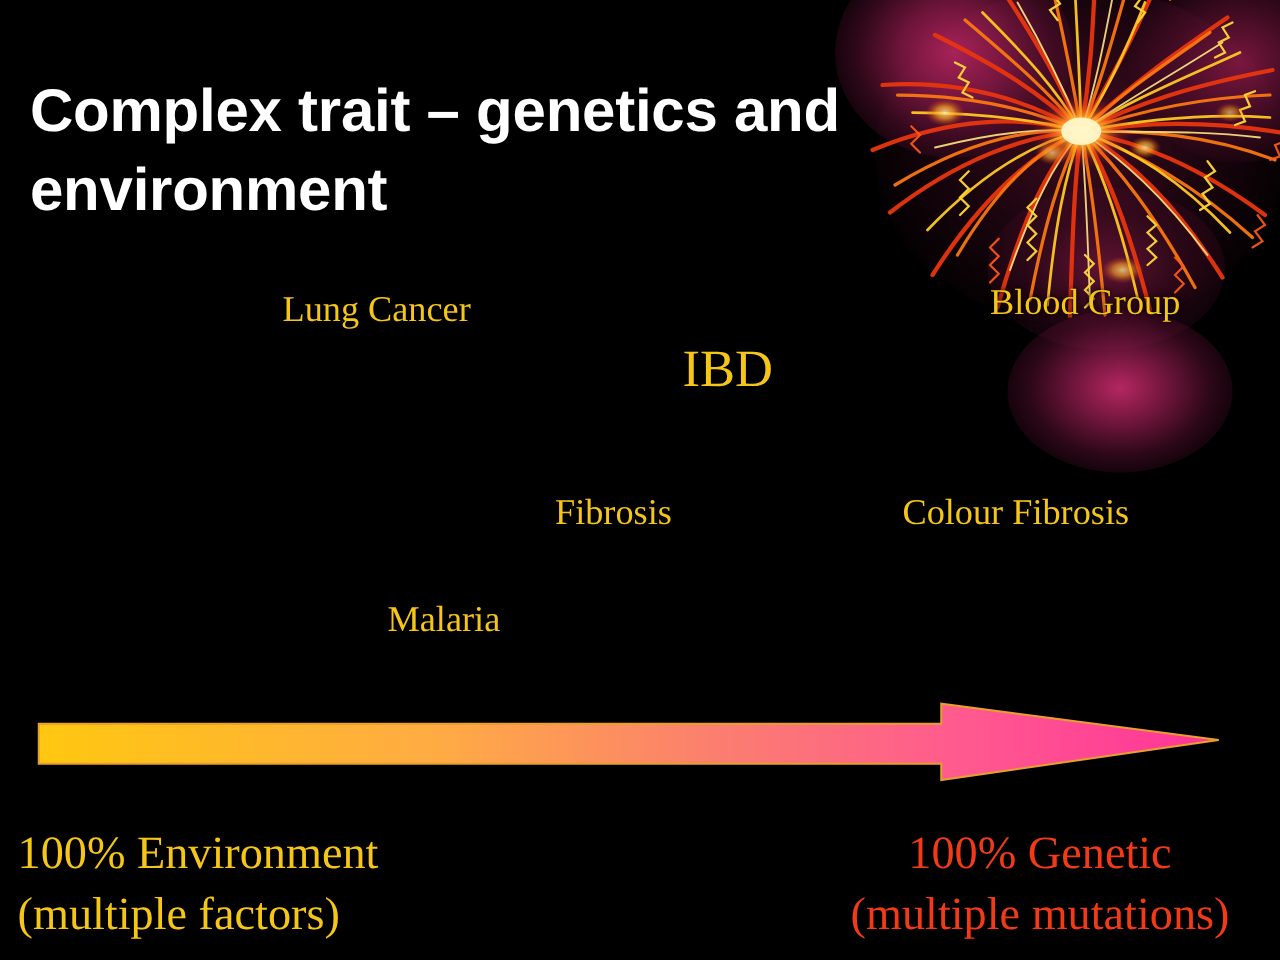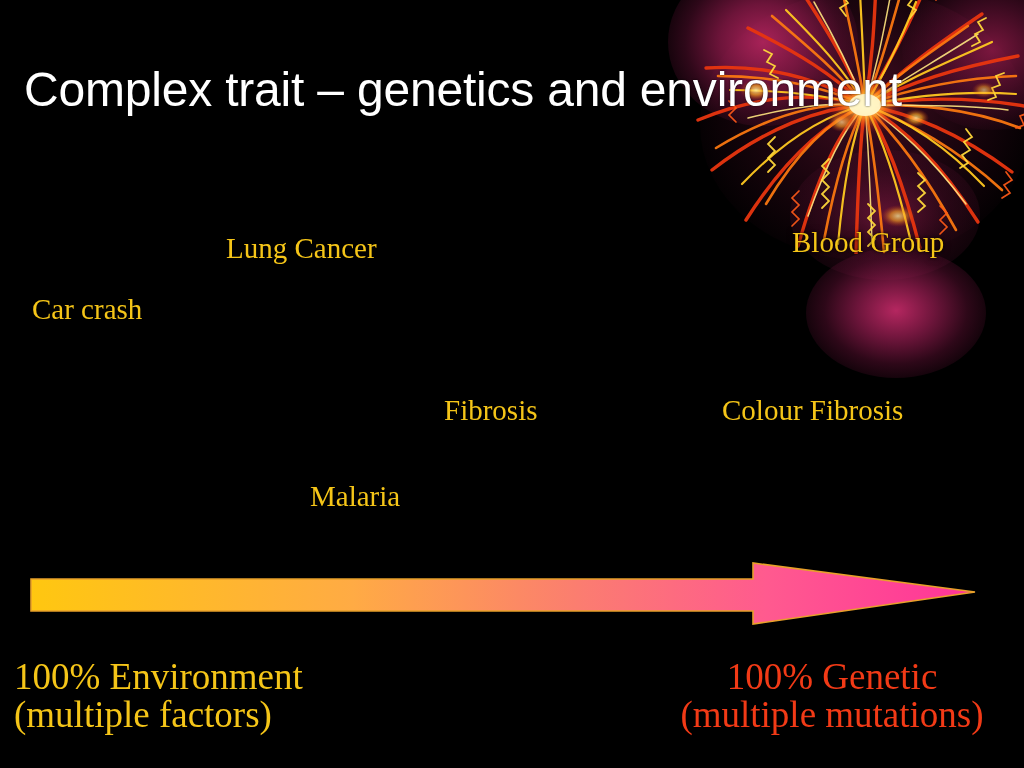--- a/index.html
+++ b/index.html
@@ -83,21 +83,21 @@
   }
   #firework svg { display: block; }
 
   
   #title {
     position: absolute;
     left: 24px;
     top: 58px;
     width: 900px;
     font-family: "Liberation Sans", sans-serif;
-    font-weight: normal;
+    font-weight: bold;
     font-size: 48px;
     line-height: 63px;
     color: #ffffff;
     letter-spacing: -0.2px;
     white-space: pre-line;
     z-index: 6;
     text-shadow: 0 0 2px rgba(0,0,0,0.85);
   }
 
   
@@ -119,21 +119,21 @@
     height: 76px;
     z-index: 4;
   }
   #arrow svg { display: block; }
 
   
   .caption {
     position: absolute;
     font-family: "Liberation Serif", serif;
     font-size: 37px;
-    line-height: 38px;
+    line-height: 49px;
     white-space: pre-line;
     z-index: 5;
   }
   #caption-left {
     left: 14px;
     top: 658px;
     color: #f5c518;
     text-align: left;
   }
   #caption-right {
@@ -259,21 +259,21 @@
       <ellipse cx="312" cy="118" rx="12" ry="8" fill="url(#sparkGlow)" opacity="0.6"></ellipse>
 
       <ellipse cx="193" cy="133" rx="42" ry="30" fill="url(#coreGlow)"></ellipse>
       <ellipse cx="193" cy="133" rx="16" ry="11" fill="#fff6c8" opacity="0.95"></ellipse>
     </svg>
   </div>
 
   <div id="title">Complex trait – genetics and environment</div>
 
   <div class="trait" style="left: 226px; top: 232px; font-size: 29px; color: rgb(245, 197, 24);">Lung Cancer</div>
-  <div class="trait" style="left: 32px; top: 293px; font-size: 29px; color: rgb(245, 197, 24);">Car crash</div>
+  <div class="trait" style="left: 546px; top: 272px; font-size: 42px; color: rgb(245, 197, 24);">IBD</div>
   <div class="trait" style="left: 792px; top: 226px; font-size: 29px; color: rgb(245, 197, 24);">Blood Group</div>
   <div class="trait" style="left: 444px; top: 394px; font-size: 29px; color: rgb(245, 197, 24);">Fibrosis</div>
   <div class="trait" style="left: 722px; top: 394px; font-size: 29px; color: rgb(245, 197, 24);">Colour Fibrosis</div>
   <div class="trait" style="left: 310px; top: 480px; font-size: 29px; color: rgb(245, 197, 24);">Malaria</div>
 
   <div id="arrow">
     <svg width="960" height="76" viewBox="0 0 960 76" xmlns="http://www.w3.org/2000/svg">
       <defs>
         <linearGradient id="arrowGrad" x1="0" y1="0" x2="1" y2="0">
           <stop id="grad-start" offset="0%" stop-color="#ffc710"></stop>

